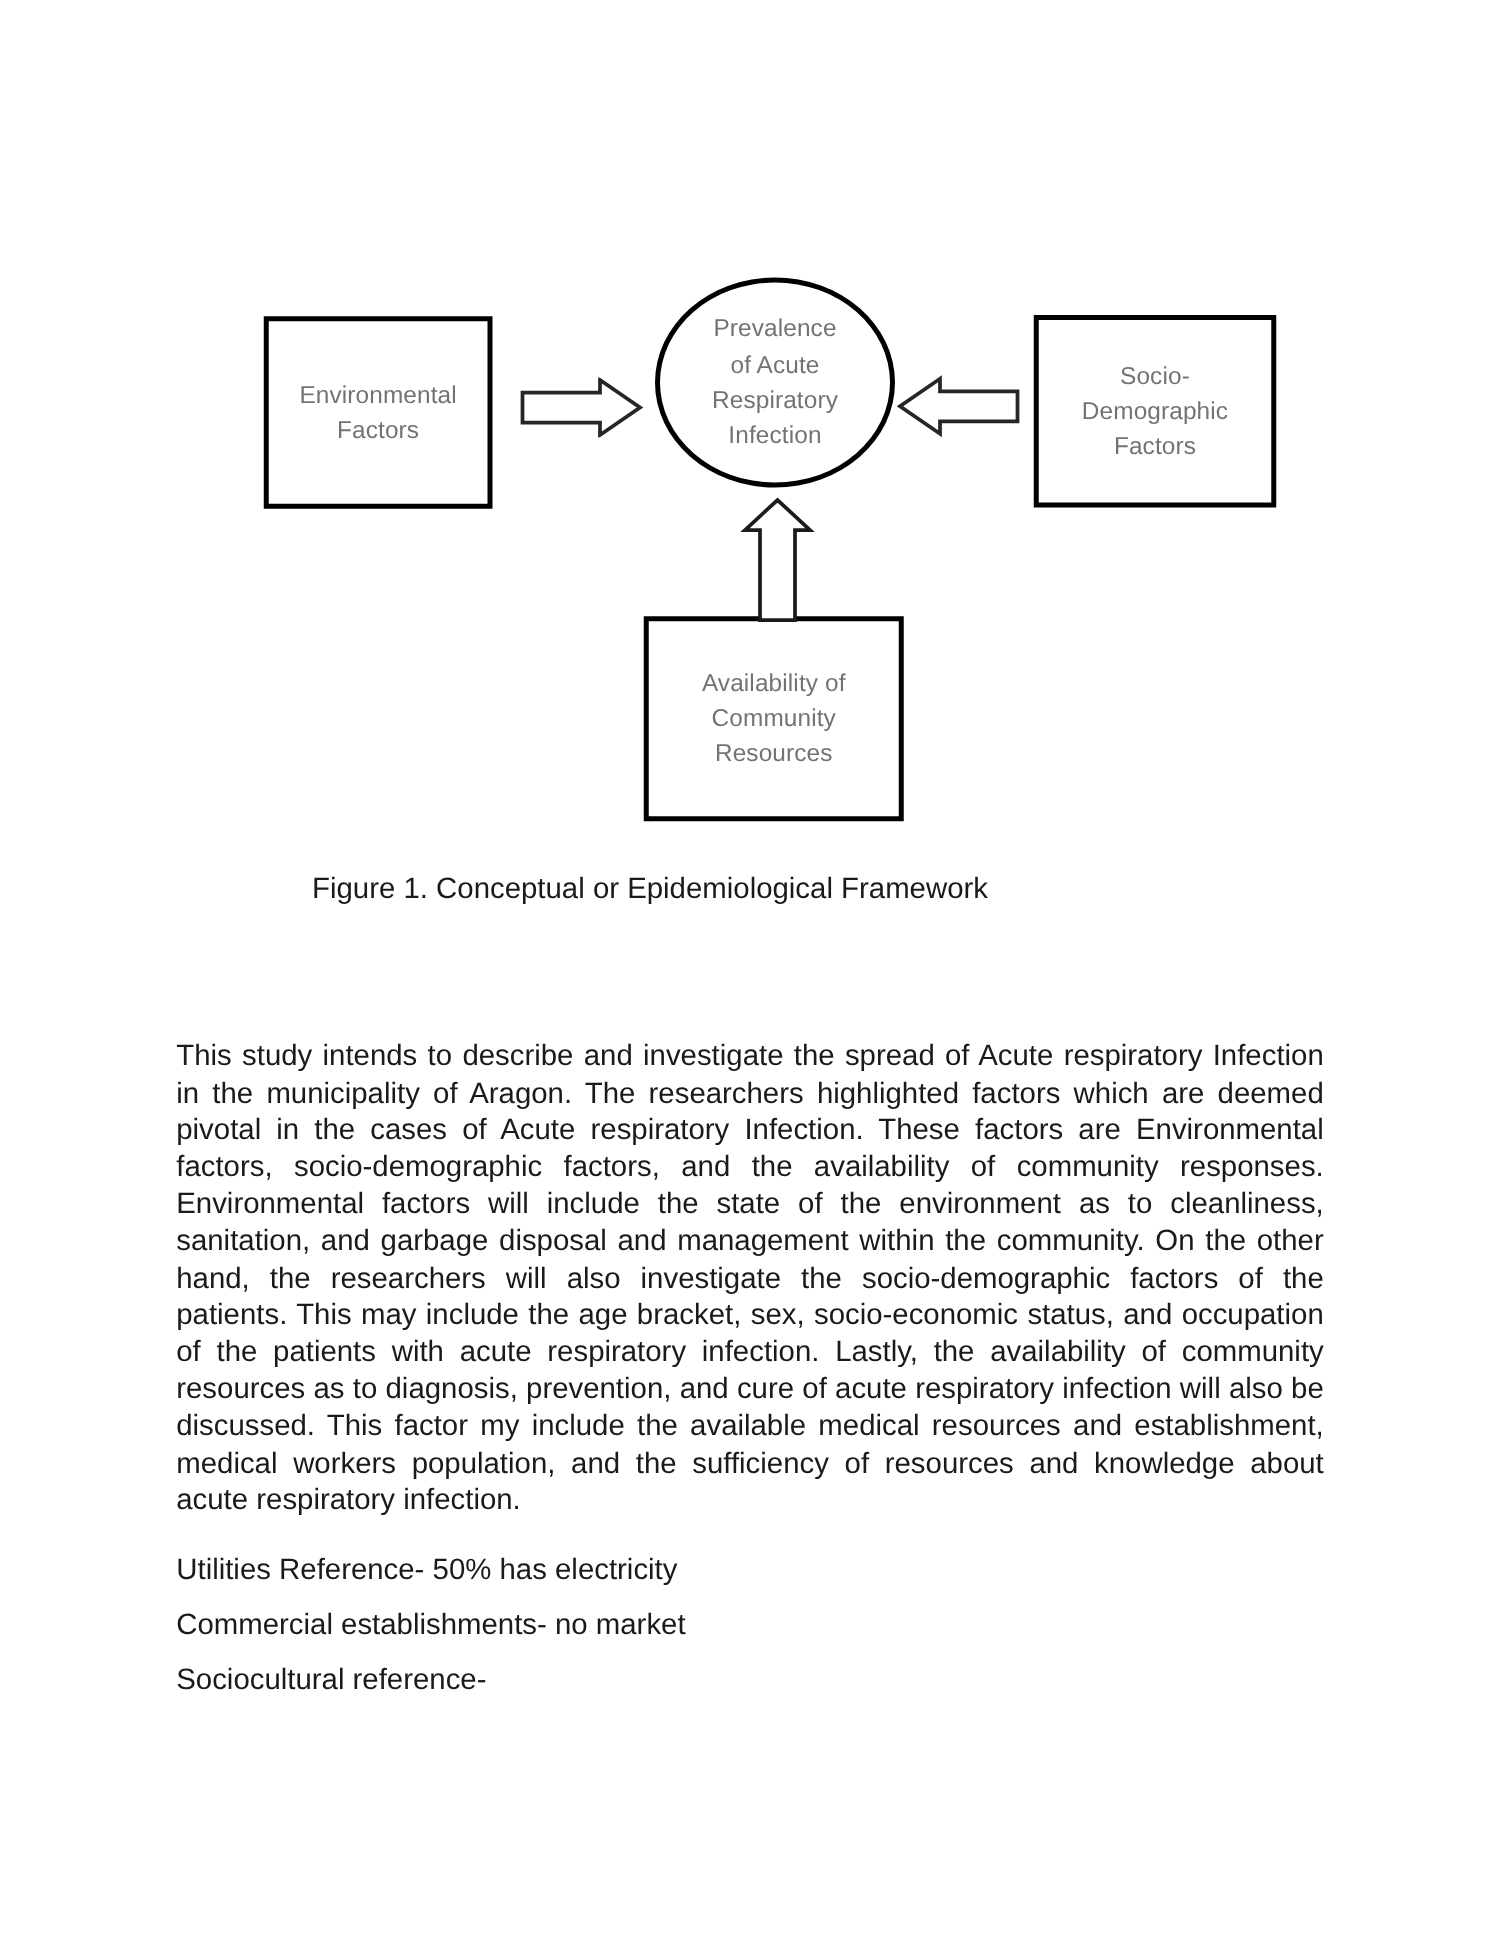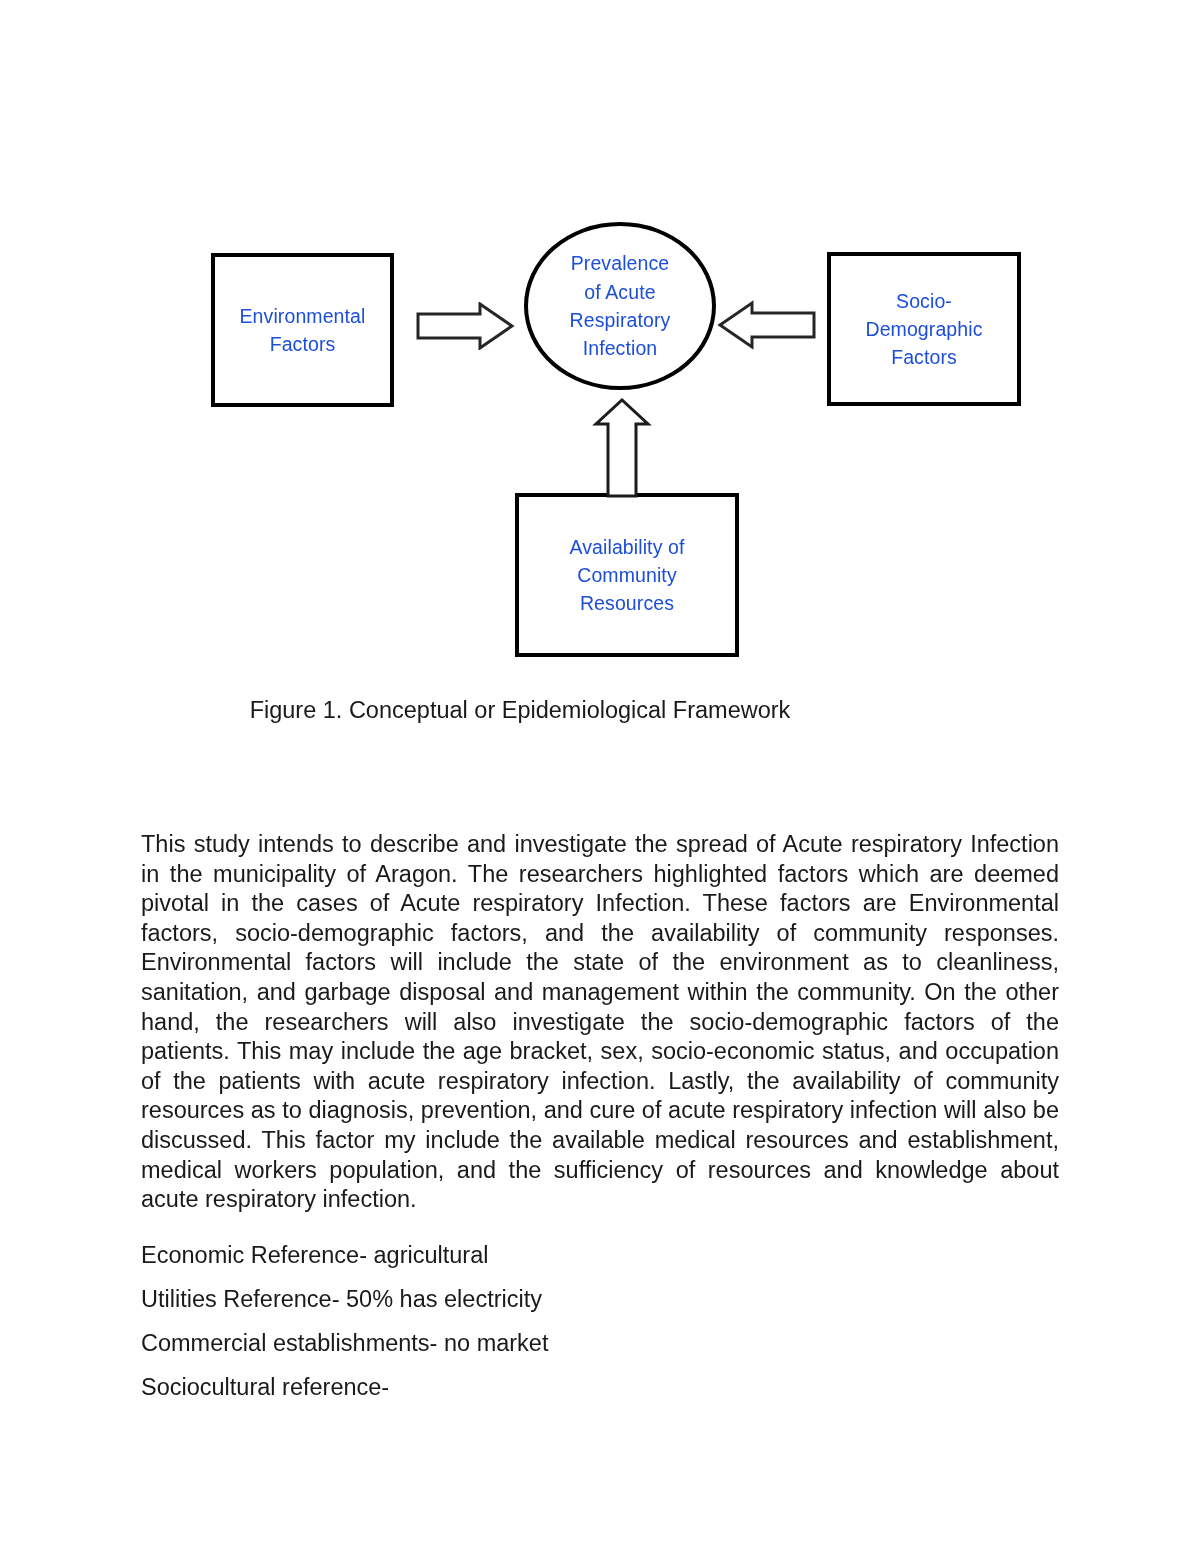--- a/index.html
+++ b/index.html
@@ -48,26 +48,26 @@
     display: flex;
     align-items: center;
     justify-content: center;
   }
   .node-label {
     text-align: center;
     font-size: 19.5px;
     line-height: 1.45;
     letter-spacing: 0.1px;
     white-space: pre-line;
-    color: #1d4ed8;
+    color: #737373;
   }
 
   #box-environmental { left: 211px; top: 253px; width: 183px; height: 154px; }
   #box-socio         { left: 827px; top: 252px; width: 194px; height: 154px; }
-  #box-community     { left: 515px; top: 493px; width: 224px; height: 164px; }
+  #box-community     { left: 515px; top: 493px; width: 208px; height: 164px; }
   #ellipse-prevalence{ left: 524px; top: 222px; width: 192px; height: 168px; }
 
   .arrow-svg { position: absolute; }
   #arrow-left-to-center  { left: 416px; top: 302px; }
   #arrow-right-to-center { left: 716px; top: 300px; }
   #arrow-bottom-to-center{ left: 592px; top: 398px; }
 
   
   #figure-caption {
     position: absolute;
@@ -154,18 +154,17 @@
 
   </div>
 
   <div id="figure-caption">Figure 1. Conceptual or Epidemiological Framework</div>
 </div>
 
 <div id="document-body">
   <p id="intro-paragraph">This study intends to describe and investigate the spread of Acute respiratory Infection in the municipality of Aragon. The researchers highlighted factors which are deemed pivotal in the cases of Acute respiratory Infection. These factors are Environmental factors, socio-demographic factors, and the availability of community responses. Environmental factors will include the state of the environment as to cleanliness, sanitation, and garbage disposal and management within the community. On the other hand, the researchers will also investigate the socio-demographic factors of the patients. This may include the age bracket, sex, socio-economic status, and occupation of the patients with acute respiratory infection. Lastly, the availability of community resources as to diagnosis, prevention, and cure of acute respiratory infection will also be discussed. This factor my include the available medical resources and establishment, medical workers population, and the sufficiency of resources and knowledge about acute respiratory infection.</p>
 
   <ul id="reference-list">
-    <li>Economic Reference- agricultural</li>
     <li>Utilities Reference- 50% has electricity</li>
     <li>Commercial establishments- no market</li>
     <li>Sociocultural reference-</li>
   </ul>
 </div>
 
 </body></html>

